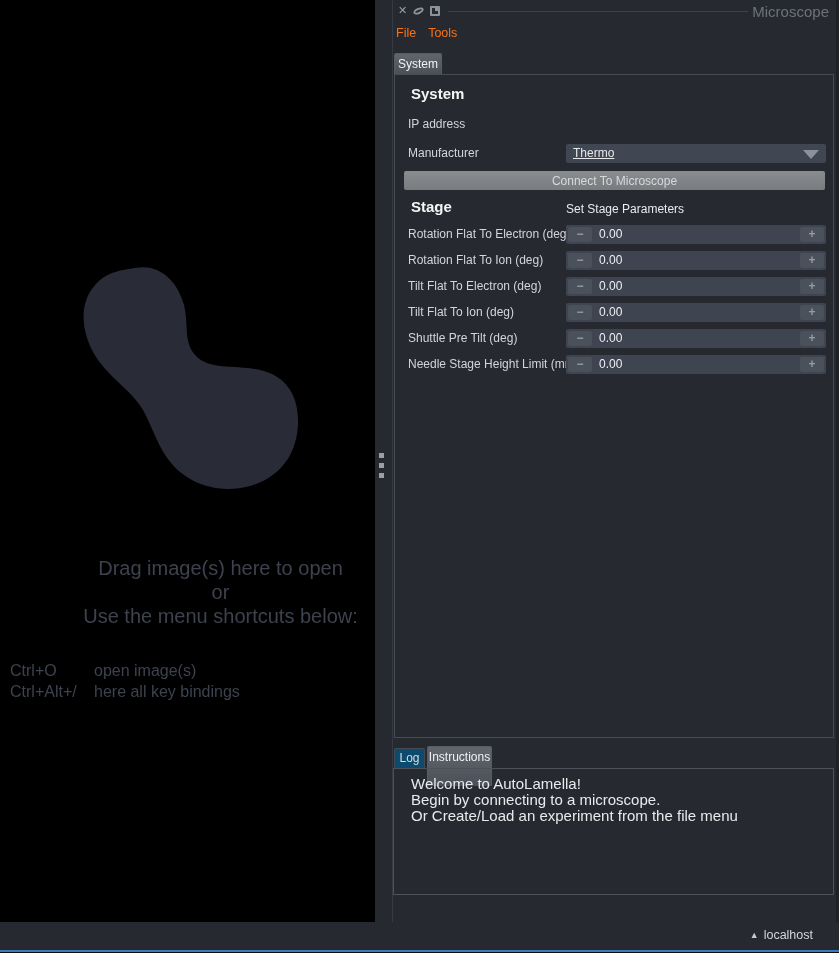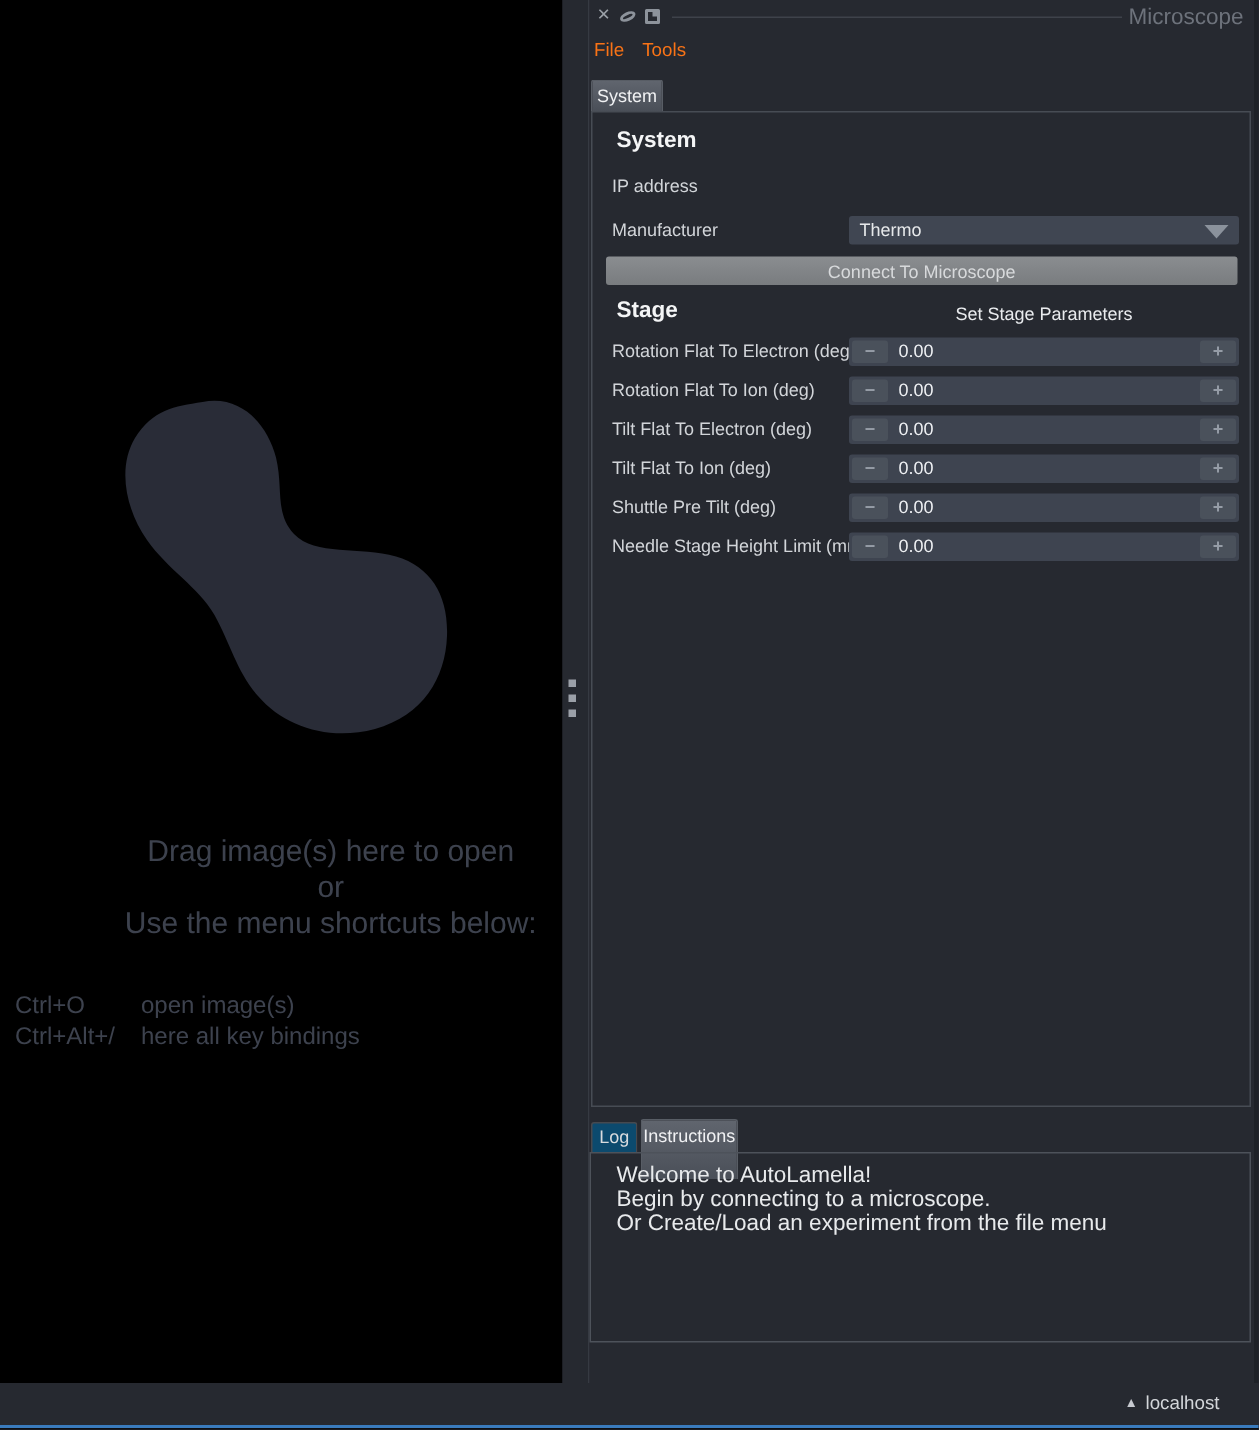--- a/index.html
+++ b/index.html
@@ -43,29 +43,29 @@
 
   .tab-pane { position: absolute; left: 1px; top: 74px; width: 440px; height: 664px; border: 1px solid #474c54; }
 
   .section-heading { position: absolute; font-size: 15px; font-weight: bold; color: #f4f5f6; }
   .form-label { position: absolute; font-size: 12px; color: #d2d5d9; line-height: 19px; height: 19px; }
 
   .text-input { position: absolute; left: 171px; width: 260px; height: 19px; background: #1f2127; border: none;
                 border-radius: 2px; color: #e6e8ea; font-size: 12px; padding: 0 6px; outline: none;
                 font-family: "Liberation Sans", sans-serif; }
   .combobox { position: absolute; left: 171px; width: 260px; height: 19px; background: #404652; border-radius: 2px;
-              color: #e6e8ea; font-size: 12px; line-height: 19px; padding-left: 7px; cursor: pointer; }
+              color: #e6e8ea; font-size: 12px; line-height: 19px; padding-left: 7px; cursor: pointer; text-decoration: underline; }
   .combo-arrow { position: absolute; right: 7px; top: 6px; width: 0; height: 0;
                  border-left: 8px solid transparent; border-right: 8px solid transparent; border-top: 9px solid #8b929c; }
 
   .connect-btn { position: absolute; left: 9px; top: 96px; width: 421px; height: 19px; border: none; border-radius: 2px;
                  background: linear-gradient(#8a8d90, #797c7f); color: #d7d9db; font-size: 12px; cursor: pointer;
                  font-family: "Liberation Sans", sans-serif; }
 
-  .set-params { position: absolute; left: 171px; top: 127px; width: 260px; text-align: center; font-size: 12px; color: #e9ebee; }
+  .set-params { position: absolute; left: 171px; top: 127px; width: 260px; font-size: 12px; color: #e9ebee; }
 
   .spinbox { position: absolute; left: 171px; width: 260px; height: 19px; background: #3e4450; border-radius: 2px; }
   .spin-btn { position: absolute; top: 2px; width: 24px; height: 15px; background: #4a515b; border-radius: 2px;
               color: #959ca6; font-size: 12px; font-weight: bold; line-height: 14px; text-align: center; cursor: pointer; }
   .spin-minus { left: 2px; }
   .spin-plus { right: 2px; }
   .spin-value { position: absolute; left: 33px; top: 0; height: 19px; line-height: 19px; color: #eef0f3; font-size: 12px; }
 
   .tab-log { position: absolute; left: 1px; top: 748px; width: 31px; height: 20px; line-height: 19px; }
   .tab-instructions { position: absolute; left: 34px; top: 746px; width: 65px; height: 40px; line-height: 21px; }

